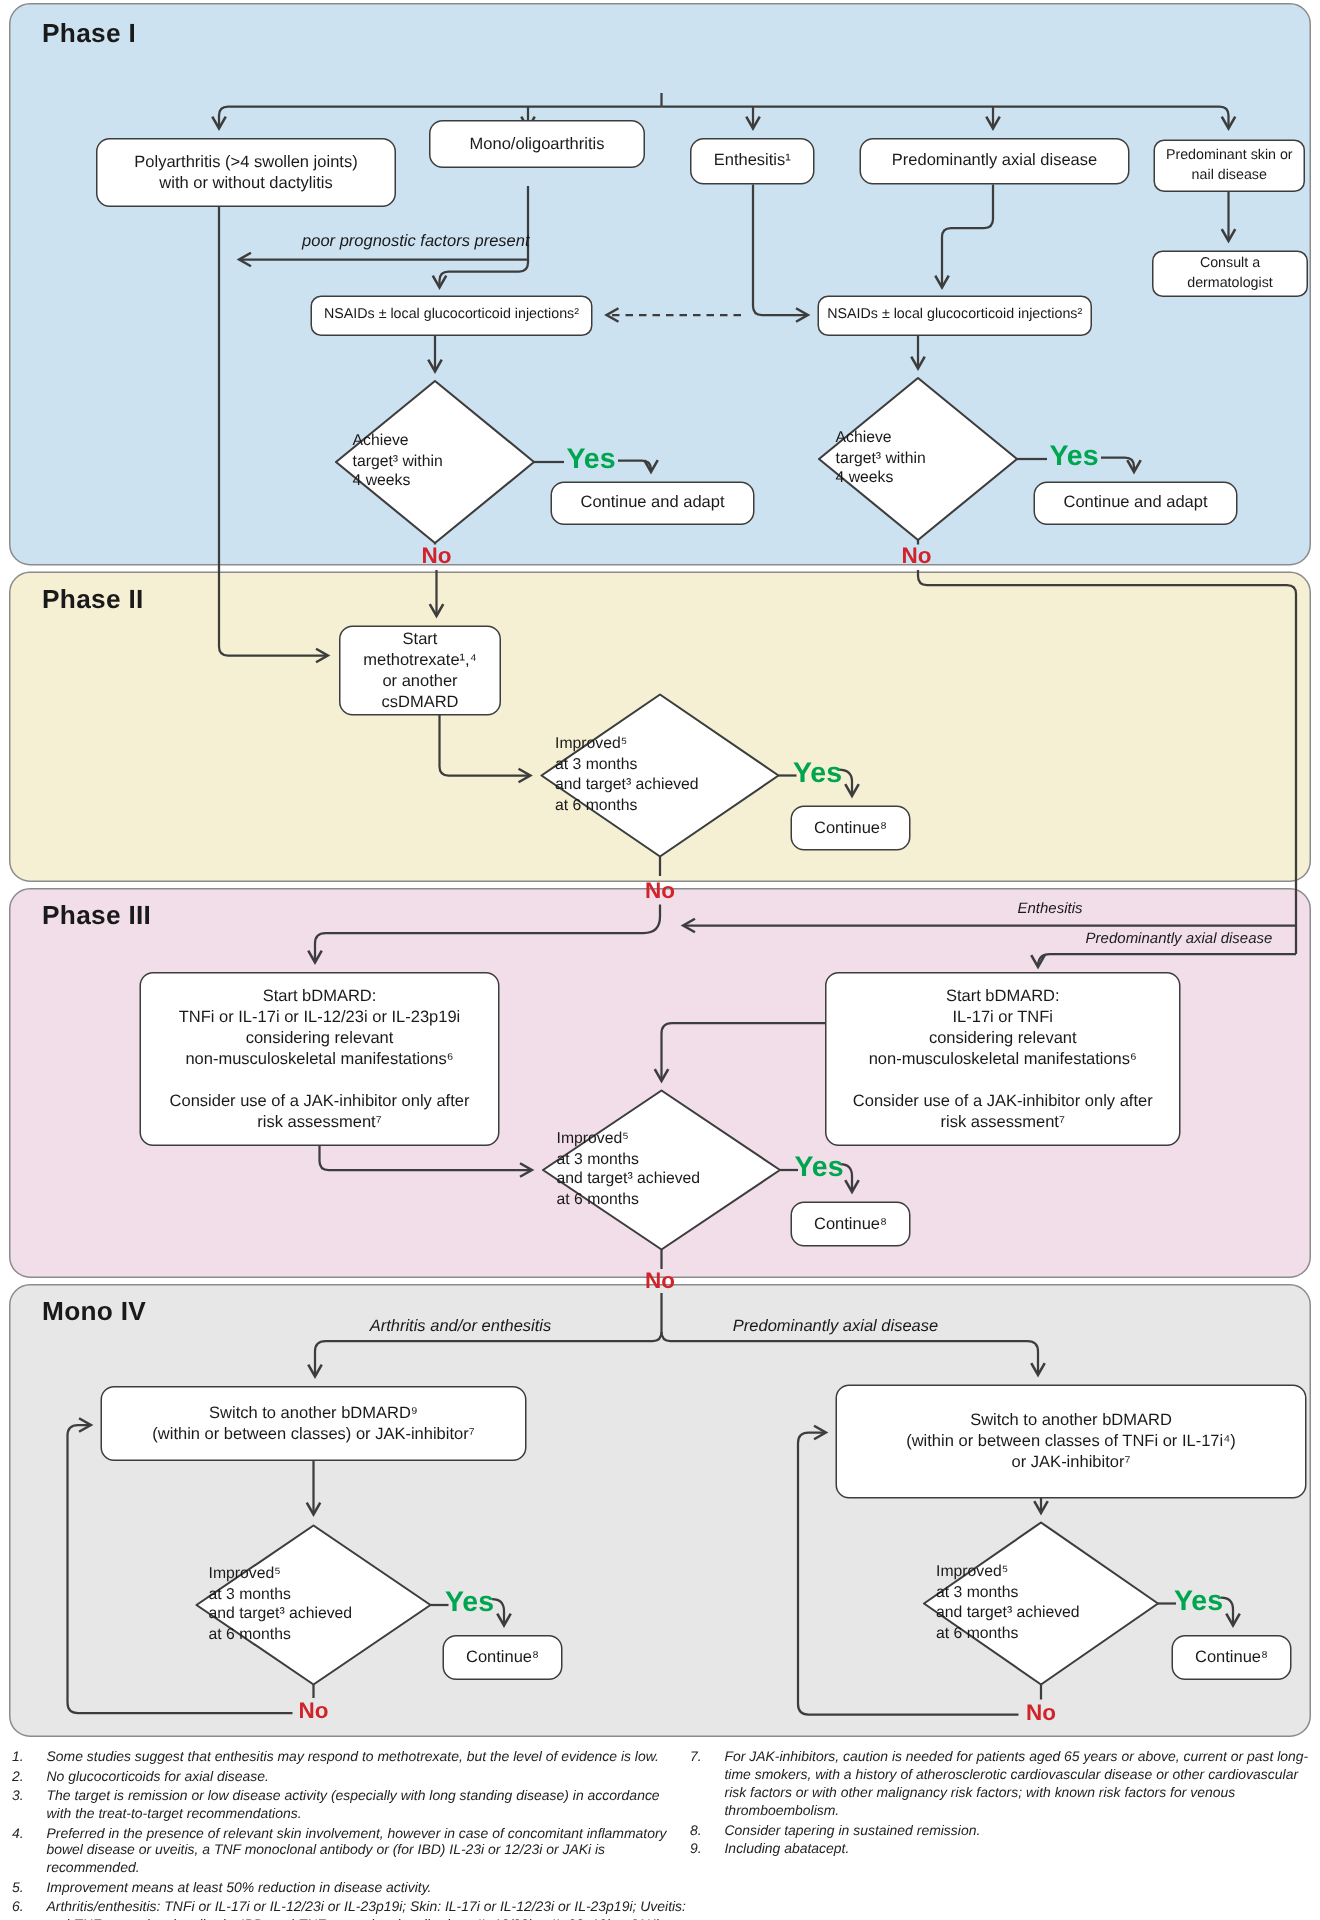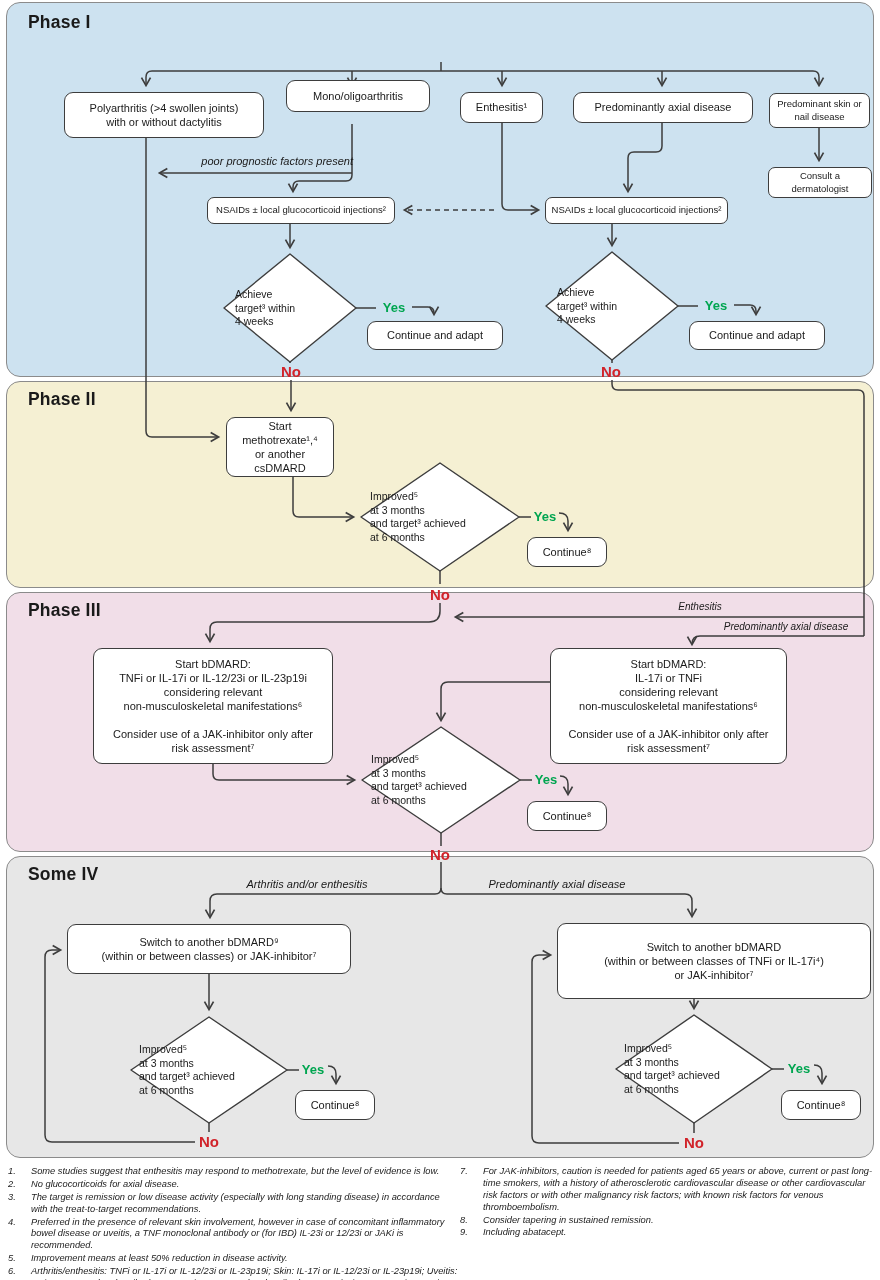--- a/index.html
+++ b/index.html
@@ -13,42 +13,42 @@
   .node{
     position:absolute;z-index:3;background:#fff;border:1.4px solid #3d3d3d;border-radius:9px;
     display:flex;align-items:center;justify-content:center;text-align:center;
     white-space:pre-line;line-height:1.28;font-size:11px;padding:2px 5px;box-sizing:border-box;
   }
   .node.small{font-size:9.5px;border-radius:7px;}
   .dtext{
     position:absolute;z-index:4;transform:translate(-50%,-50%);text-align:left;
     white-space:pre-line;font-size:10.5px;line-height:1.3;
   }
-  .yes{position:absolute;z-index:4;transform:translate(-50%,-50%);font-weight:bold;font-size:13px;color:#00a550;}
+  .yes{position:absolute;z-index:4;transform:translate(-50%,-50%);font-weight:bold;font-size:19px;color:#00a550;}
   .no{position:absolute;z-index:4;transform:translate(-50%,-50%);font-weight:bold;font-size:15px;color:#d1232a;}
   .branch{position:absolute;z-index:4;transform:translate(-50%,-50%);font-style:italic;text-align:center;}
   .fn{position:absolute;z-index:3;font-style:italic;font-size:9.3px;line-height:1.28;color:#222;}
   .fn-row{display:flex;margin-bottom:1px;}
   .fn-num{width:23px;flex:none;}
   .fn-text{flex:1;}
 </style>
 </head>
 <body>
 
 <div id="canvas">
 
   <div class="phase" style="top:2px;height:375px;background:#cde2f0;"></div>
   <div class="phase" style="top:381px;height:207px;background:#f5f0d3;"></div>
   <div class="phase" style="top:592px;height:260px;background:#f1dee8;"></div>
   <div class="phase" style="top:856px;height:302px;background:#e7e7e7;"></div>
 
   <div class="phase-label" style="left:28px;top:12px;">Phase I</div>
   <div class="phase-label" style="left:28px;top:389px;">Phase II</div>
   <div class="phase-label" style="left:28px;top:600px;">Phase III</div>
-  <div class="phase-label" style="left:28px;top:864px;">Some IV</div>
+  <div class="phase-label" style="left:28px;top:864px;">Mono IV</div>
 
   <svg class="layer" width="880" height="1280" viewBox="0 0 880 1280">
     <defs>
       <marker id="arr" viewBox="0 0 10 10" refX="7.5" refY="5" markerWidth="7.5" markerHeight="7.5" orient="auto-start-reverse">
         <path d="M1,1 L8,5 L1,9" fill="none" stroke="#3d3d3d" stroke-width="1.5"></path>
       </marker>
     </defs>
     <g fill="none" stroke="#3d3d3d" stroke-width="1.5">
 
       <path d="M441,62 V71"></path>

